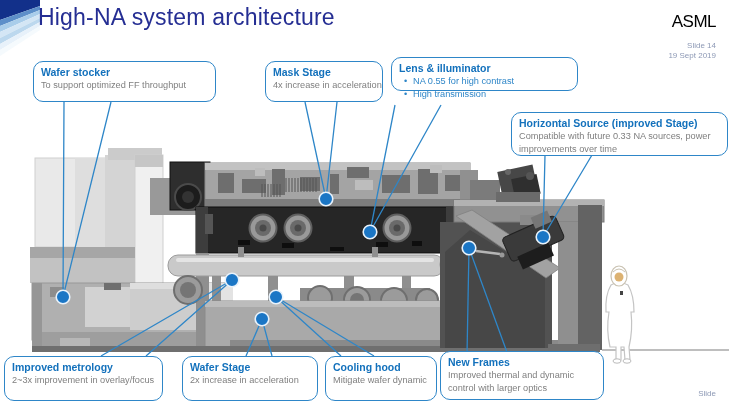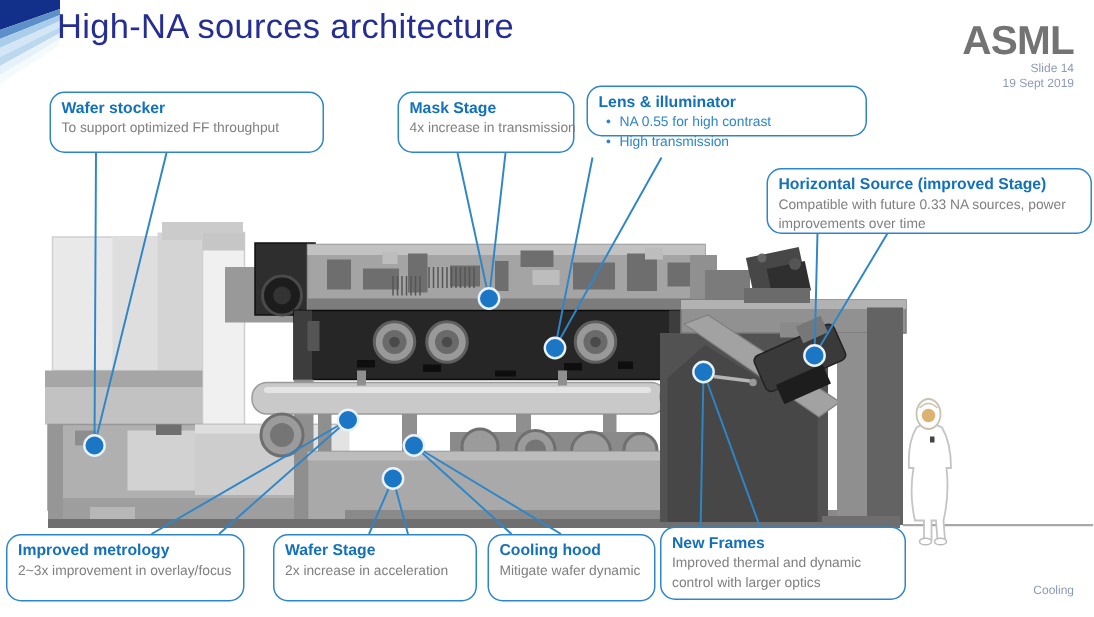--- a/index.html
+++ b/index.html
@@ -8,21 +8,21 @@
     background:#ffffff; font-family:"Liberation Sans", sans-serif;
   }
   #machine-svg { position:absolute; left:0; top:0; z-index:1; }
   #corner-art { position:absolute; left:0; top:0; z-index:2; }
   #page-title {
     position:absolute; left:38px; top:4px; z-index:2;
     font-size:23px; color:#252e93; letter-spacing:0.2px;
   }
   #logo {
     position:absolute; right:13px; top:12px; z-index:2;
-    font-size:27px; font-weight:bold; color:#737373; letter-spacing:-0.5px;
+    font-size:17px; font-weight:normal; color:#000000; letter-spacing:-0.5px;
   }
   #slide-meta {
     position:absolute; right:13px; top:41px; z-index:2; text-align:right;
     font-size:8px; line-height:9.5px; color:#8d99b5;
   }
   #footer-public {
     position:absolute; right:13px; top:389px; z-index:2;
     font-size:8px; color:#8d99b5;
   }
   .callout {
@@ -52,27 +52,27 @@
   <svg id="corner-art" width="40" height="58" viewBox="0 0 40 58">
     <polygon points="0,0 40,0 40,6 0,20" fill="#12308a"></polygon>
     <polygon points="0,20 40,6 40,10 0,26" fill="#5d8fc9"></polygon>
     <polygon points="0,26 40,10 40,14 0,32" fill="#a9cdea"></polygon>
     <polygon points="0,32 40,14 40,18 0,38" fill="#d4e6f5"></polygon>
     <polygon points="0,38 40,18 40,22 0,44" fill="#bcd8ee"></polygon>
     <polygon points="0,44 40,22 40,26 0,50" fill="#e7f1fa"></polygon>
     <polygon points="0,50 40,26 40,30 0,56" fill="#f5fafd"></polygon>
   </svg>
 
-  <div id="page-title">High-NA sources architecture</div>
+  <div id="page-title">High-NA system architecture</div>
   <div id="logo">ASML</div>
   <div id="slide-meta">
     <div>Slide 14</div>
     <div>19 Sept 2019</div>
   </div>
-  <div id="footer-public">Cooling</div>
+  <div id="footer-public">Slide</div>
 
   <svg id="machine-svg" width="729" height="411" viewBox="0 0 729 411">
     <g>
       <rect x="35" y="158" width="100" height="89" fill="#e9e9e9" stroke="#d0d0d0"></rect>
       <rect x="75" y="158" width="30" height="89" fill="#dedede"></rect>
       <rect x="105" y="155" width="30" height="92" fill="#d4d4d4"></rect>
       <rect x="108" y="148" width="54" height="12" fill="#cbcbcb"></rect>
       <rect x="135" y="155" width="28" height="133" fill="#f0f0f0" stroke="#cfcfcf"></rect>
       <rect x="135" y="155" width="28" height="12" fill="#c6c6c6"></rect>
       <rect x="30" y="247" width="105" height="11" fill="#a6a6a6"></rect>
@@ -235,21 +235,21 @@
     </g>
   </svg>
 
   <div class="callout nw" id="co-wafer-stocker">
     <div class="c-title">Wafer stocker</div>
     <div class="c-body">To support optimized FF throughput</div>
   </div>
 
   <div class="callout nw" id="co-mask-stage">
     <div class="c-title">Mask Stage</div>
-    <div class="c-body">4x increase in transmission</div>
+    <div class="c-body">4x increase in acceleration</div>
   </div>
 
   <div class="callout" id="co-lens">
     <div class="c-title">Lens &amp; illuminator</div>
     <div class="c-bullet-row">
       <span class="c-bullet-glyph">•</span>
       <span>NA 0.55 for high contrast</span>
     </div>
     <div class="c-bullet-row">
       <span class="c-bullet-glyph">•</span>

